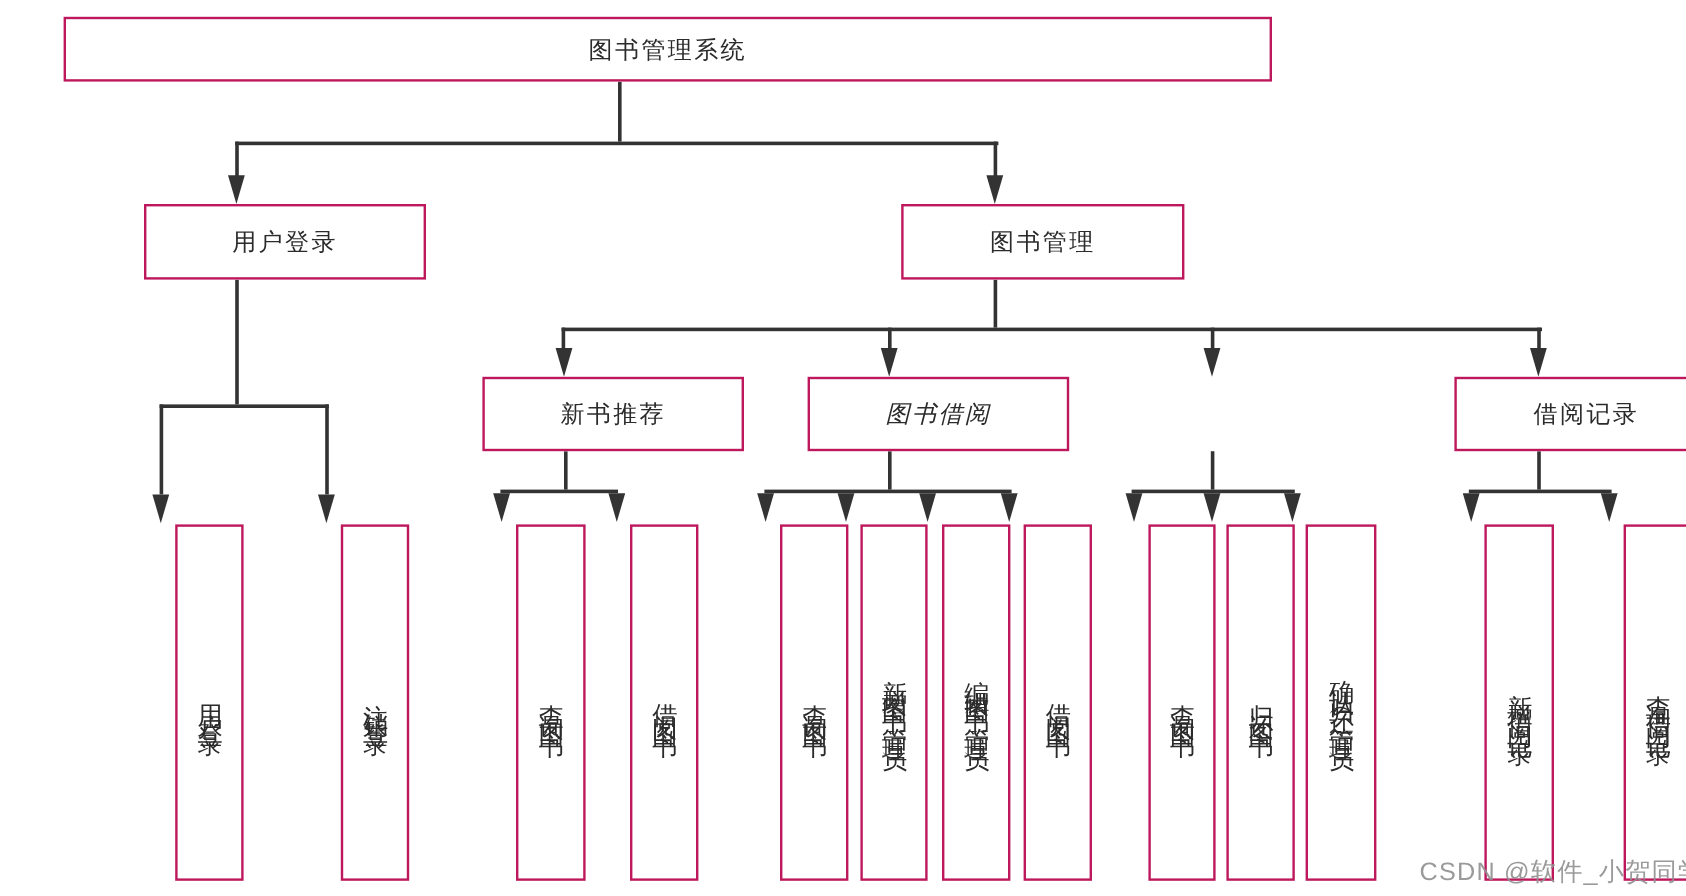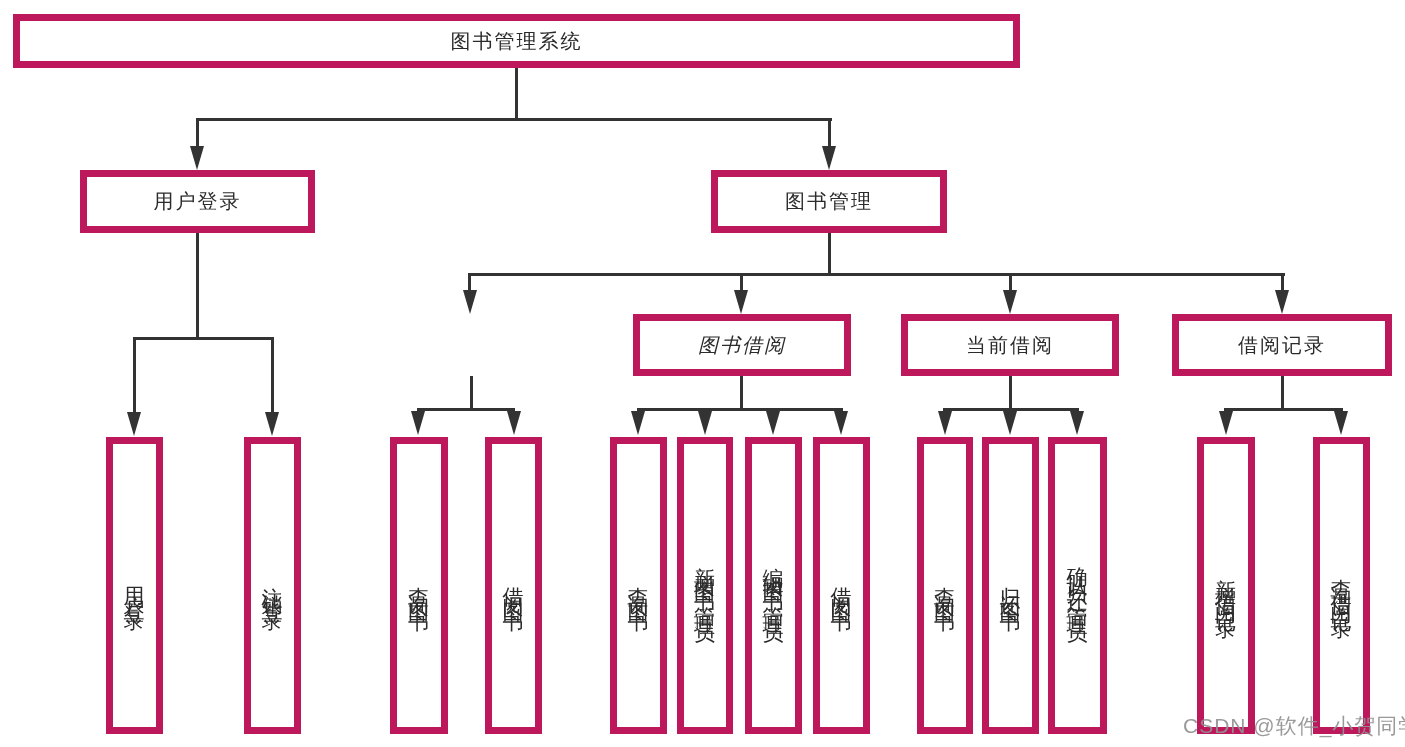--- a/index.html
+++ b/index.html
@@ -8,29 +8,30 @@
     width: 1405px;
     height: 747px;
     background: #ffffff;
     font-family: "Liberation Sans", "DejaVu Sans", sans-serif;
     color: #2b2b2b;
     overflow: hidden;
   }
   .node {
     position: absolute;
     box-sizing: border-box;
-    border: 7px solid #be185d;
+    border: 2px solid #be185d;
     background: #ffffff;
     display: flex;
     align-items: center;
     justify-content: center;
     font-size: 20px;
     letter-spacing: 2px;
     color: #2b2b2b;
     z-index: 2;
+    margin-left: 40px;
   }
   .vnode .vlabel {
     writing-mode: vertical-rl;
     font-size: 21px;
     letter-spacing: 8px;
     line-height: 1;
   }
   .hline, .vline { position: absolute; background: #333333; z-index: 1; }
   .hline { height: 3px; }
   .vline { width: 3px; }
@@ -87,25 +88,25 @@
   <div class="hline" style="left:468px; top:273px; width:817px;"></div>
   <div class="vline" style="left:468px; top:273px; height:18px;"></div>
   <div class="arrow-down" style="left:463px; top:290px;"></div>
   <div class="vline" style="left:740px; top:273px; height:18px;"></div>
   <div class="arrow-down" style="left:734px; top:290px;"></div>
   <div class="vline" style="left:1009px; top:273px; height:18px;"></div>
   <div class="arrow-down" style="left:1003px; top:290px;"></div>
   <div class="vline" style="left:1281px; top:273px; height:18px;"></div>
   <div class="arrow-down" style="left:1275px; top:290px;"></div>
 
+  <div class="node" style="left:362px; top:314px; width:218px; height:62px;">
+    <span>新书推荐</span>
+  </div>
   <div class="node" style="left:633px; top:314px; width:218px; height:62px;font-style:italic;">
     <span>图书借阅</span>
-  </div>
-  <div class="node" style="left:901px; top:314px; width:218px; height:62px;">
-    <span>当前借阅</span>
   </div>
   <div class="node" style="left:1172px; top:314px; width:220px; height:62px;">
     <span>借阅记录</span>
   </div>
 
   <div class="vline" style="left:470px; top:376px; height:32px;"></div>
   <div class="hline" style="left:417px; top:408px; width:98px;"></div>
   <div class="arrow-down" style="left:411px; top:411px;"></div>
   <div class="arrow-down" style="left:507px; top:411px;"></div>
 

